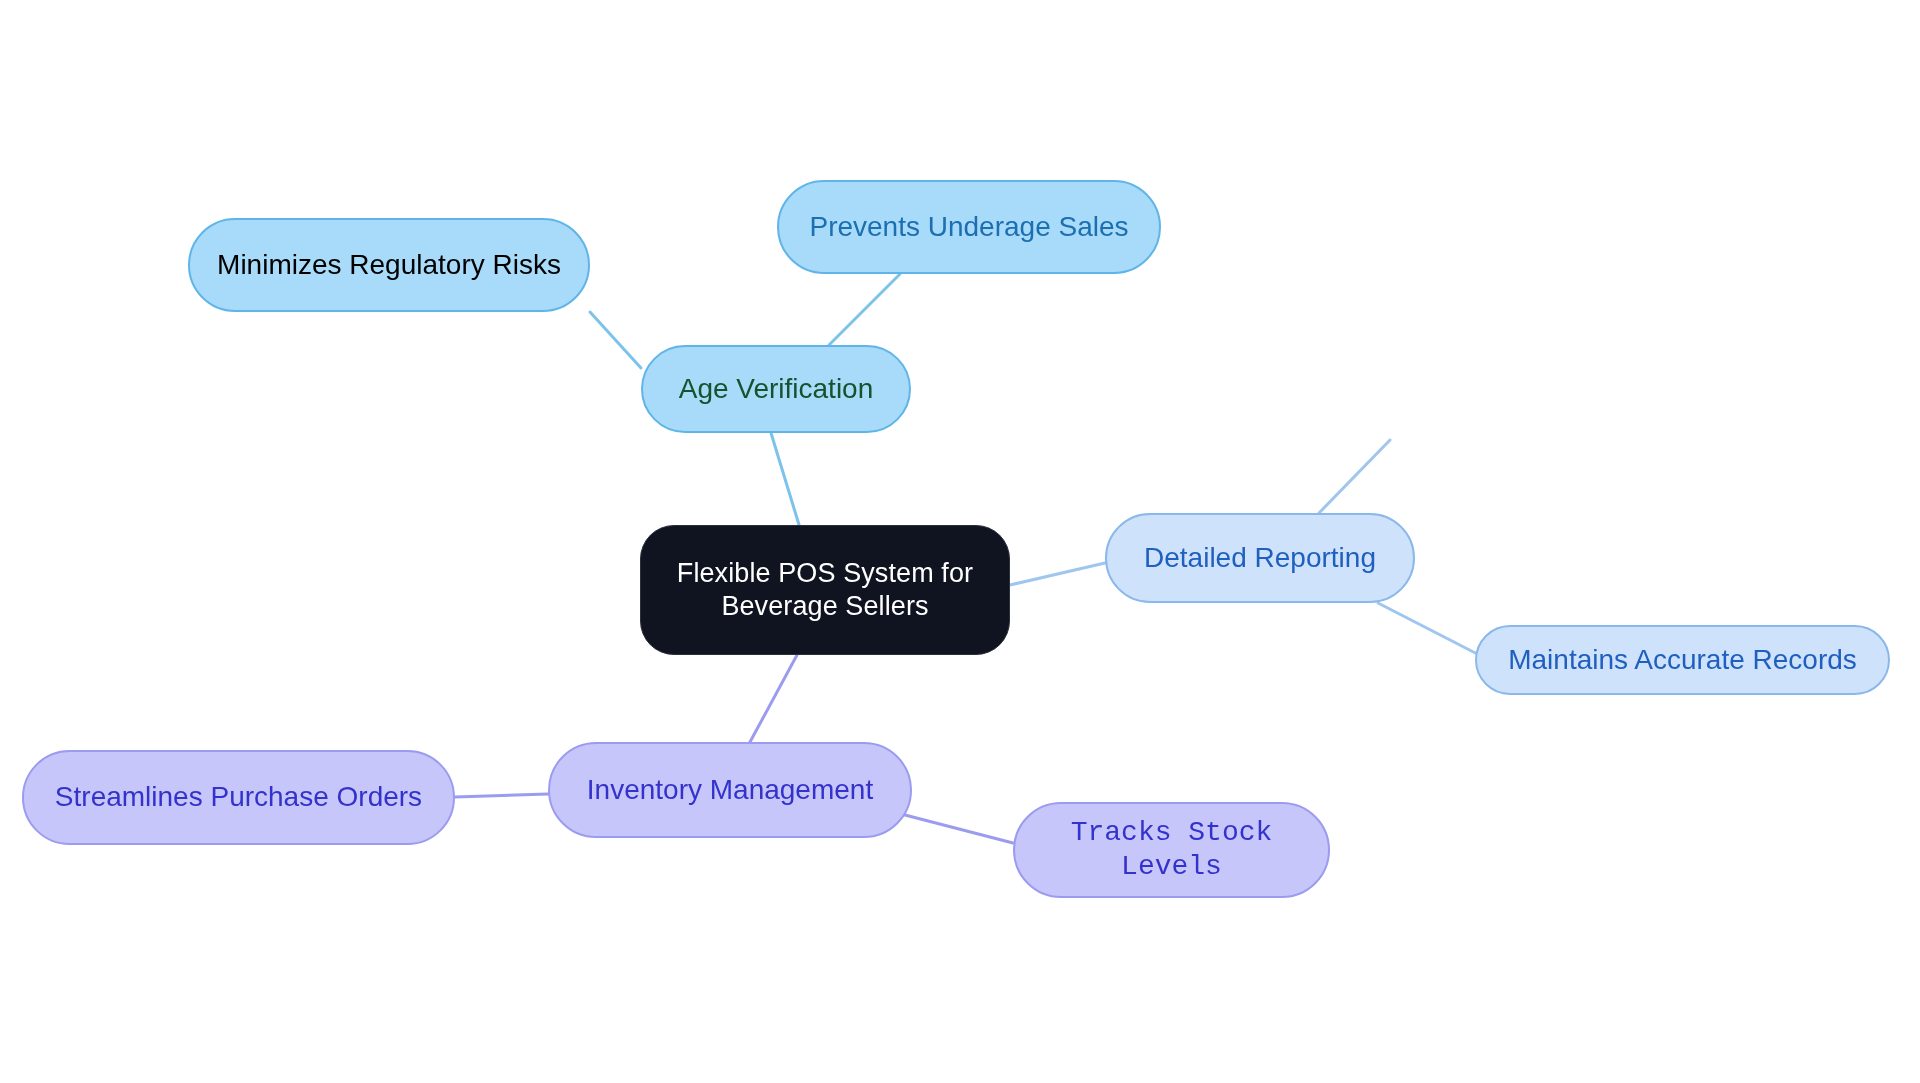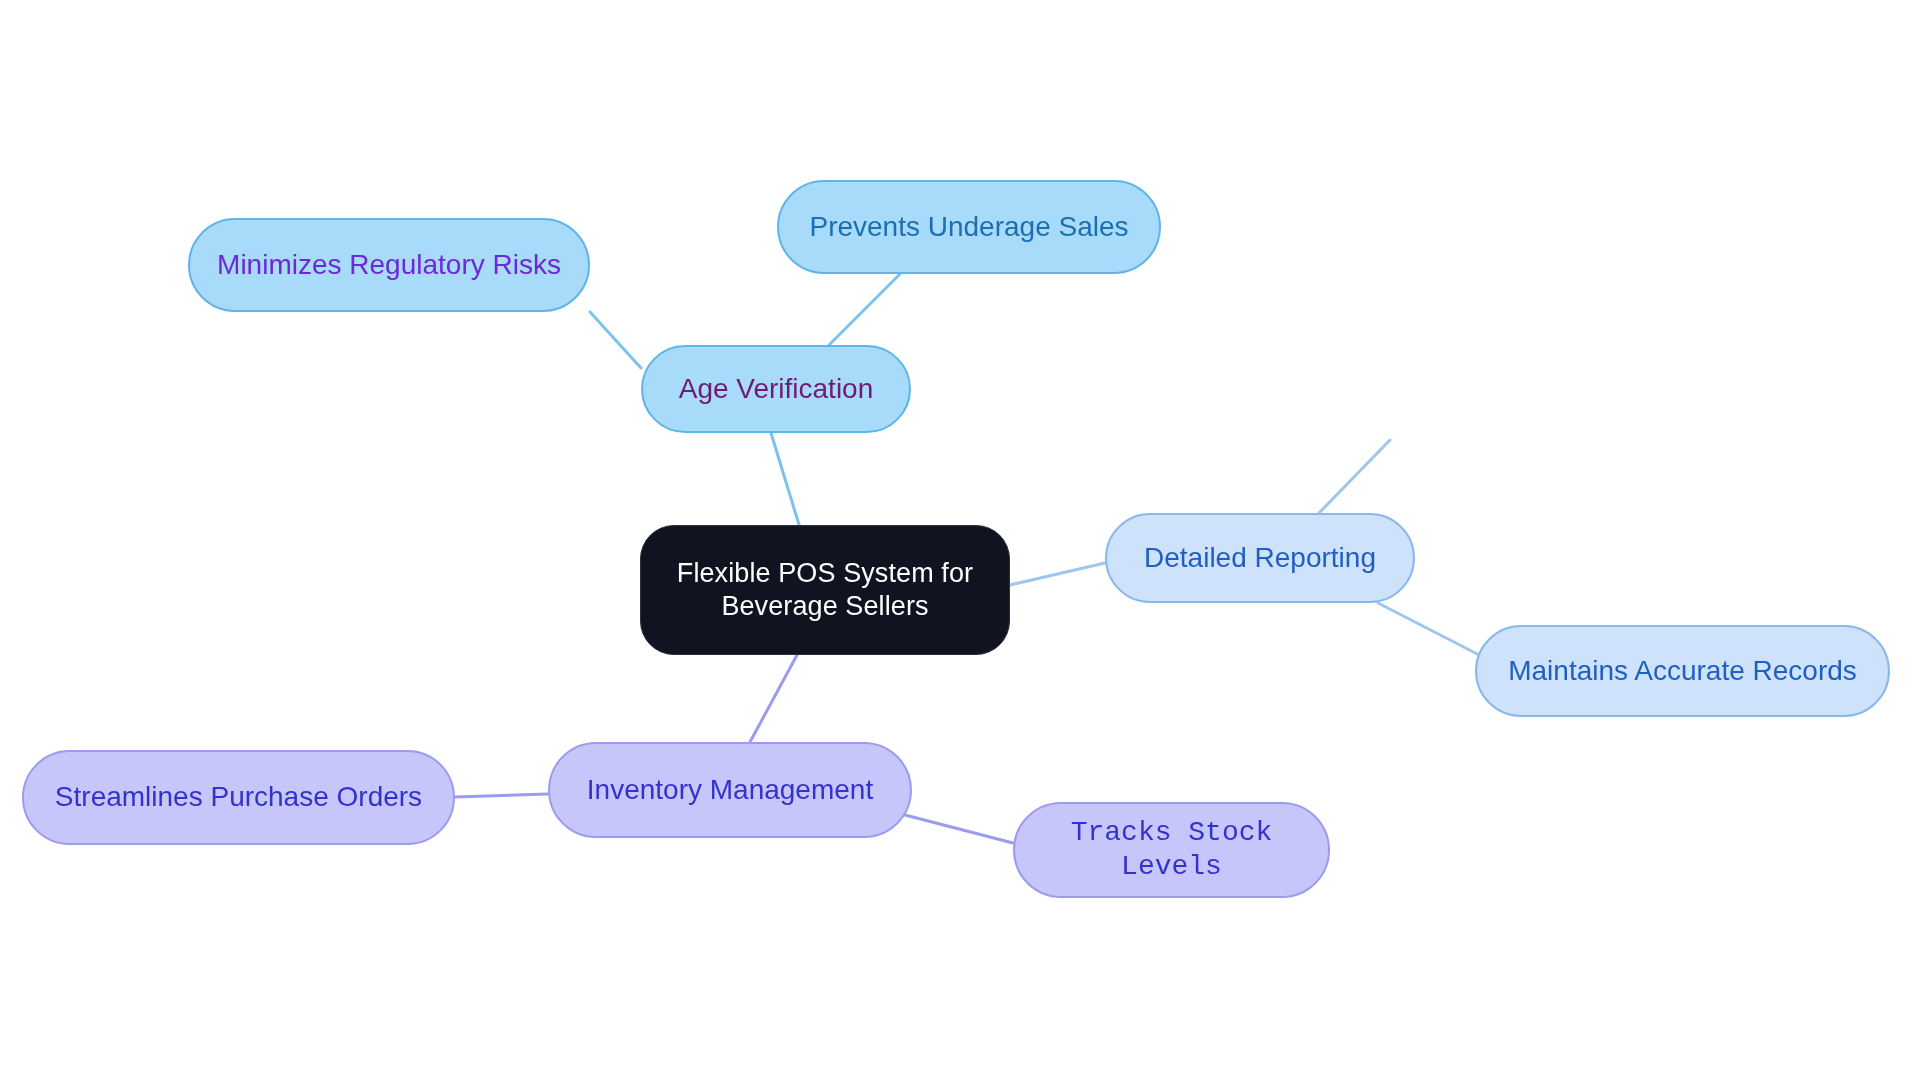--- a/index.html
+++ b/index.html
@@ -72,21 +72,21 @@
       <line x1="829" y1="345" x2="900" y2="274" stroke="#7cc3ec" stroke-width="3" stroke-linecap="round"></line>
       <line x1="1010" y1="585" x2="1105" y2="563" stroke="#9ec6ee" stroke-width="3" stroke-linecap="round"></line>
       <line x1="1319" y1="513" x2="1390" y2="440" stroke="#9ec6ee" stroke-width="3" stroke-linecap="round"></line>
       <line x1="1378" y1="603" x2="1489" y2="660" stroke="#9ec6ee" stroke-width="3" stroke-linecap="round"></line>
       <line x1="797" y1="655" x2="750" y2="742" stroke="#9b9bf0" stroke-width="3" stroke-linecap="round"></line>
       <line x1="548" y1="794" x2="455" y2="797" stroke="#9b9bf0" stroke-width="3" stroke-linecap="round"></line>
       <line x1="905" y1="815" x2="1013" y2="843" stroke="#9b9bf0" stroke-width="3" stroke-linecap="round"></line>
     </svg>
 <div class="node node-root" style="left: 640px; top: 525px; width: 370px; height: 130px; background: rgb(15, 20, 32); border-color: rgb(43, 48, 60); color: rgb(255, 255, 255);"><span>Flexible POS System for
 Beverage Sellers</span></div>
-    <div class="node node-branch" style="left: 641px; top: 345px; width: 270px; height: 88px; background: rgb(168, 218, 249); border-color: rgb(95, 180, 232); color: #701a75;"><span>Age Verification</span></div>
-    <div class="node node-leaf" style="left: 188px; top: 218px; width: 402px; height: 94px; background: rgb(168, 218, 249); border-color: rgb(95, 180, 232); color: #6d28d9;"><span>Minimizes Regulatory Risks</span></div>
+    <div class="node node-branch" style="left: 641px; top: 345px; width: 270px; height: 88px; background: rgb(168, 218, 249); border-color: rgb(95, 180, 232); color: #14532d;"><span>Age Verification</span></div>
+    <div class="node node-leaf" style="left: 188px; top: 218px; width: 402px; height: 94px; background: rgb(168, 218, 249); border-color: rgb(95, 180, 232); color: #000000;"><span>Minimizes Regulatory Risks</span></div>
     <div class="node node-leaf" style="left: 777px; top: 180px; width: 384px; height: 94px; background: rgb(168, 218, 249); border-color: rgb(95, 180, 232); color: rgb(28, 111, 176);"><span>Prevents Underage Sales</span></div>
     <div class="node node-branch" style="left: 1105px; top: 513px; width: 310px; height: 90px; background: rgb(207, 226, 251); border-color: rgb(138, 184, 234); color: rgb(31, 95, 192);"><span>Detailed Reporting</span></div>
-    <div class="node node-leaf" style="left: 1475px; top: 625px; width: 415px; height: 92px; background: rgb(207, 226, 251); border-color: rgb(138, 184, 234); color: rgb(31, 95, 192);"><span>Maintains Accurate Records</span></div>
+    <div class="node node-leaf" style="left: 1475px; top: 625px; width: 415px; height: 70px; background: rgb(207, 226, 251); border-color: rgb(138, 184, 234); color: rgb(31, 95, 192);"><span>Maintains Accurate Records</span></div>
     <div class="node node-branch" style="left: 548px; top: 742px; width: 364px; height: 96px; background: rgb(199, 198, 250); border-color: rgb(155, 155, 240); color: rgb(51, 51, 204);"><span>Inventory Management</span></div>
     <div class="node node-leaf" style="left: 22px; top: 750px; width: 433px; height: 95px; background: rgb(199, 198, 250); border-color: rgb(155, 155, 240); color: rgb(51, 51, 204);"><span>Streamlines Purchase Orders</span></div>
     <div class="node node-leaf" style="left: 1013px; top: 802px; width: 317px; height: 96px; background: rgb(199, 198, 250); border-color: rgb(155, 155, 240); color: rgb(51, 51, 204); font-family: Liberation Mono, monospace;"><span>Tracks Stock Levels</span></div>
   </div>
 
 </body></html>

